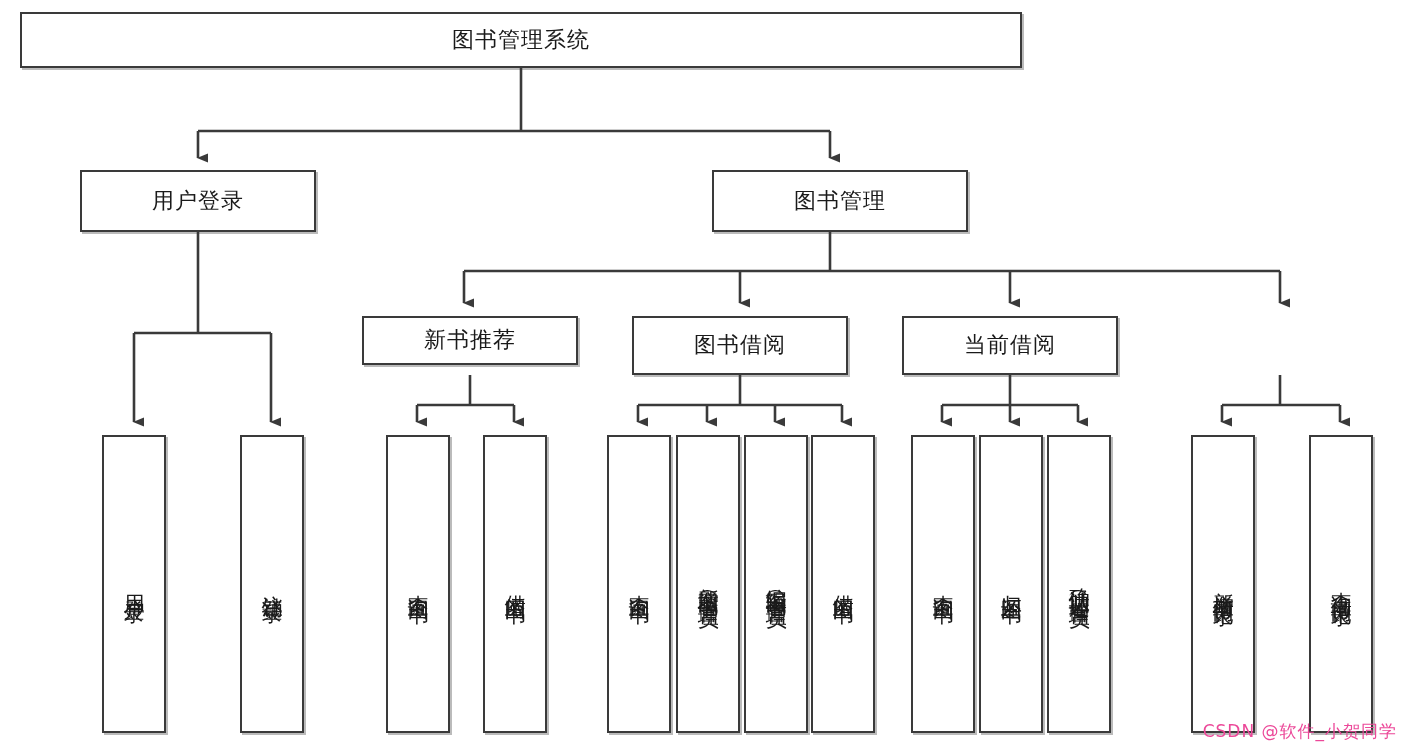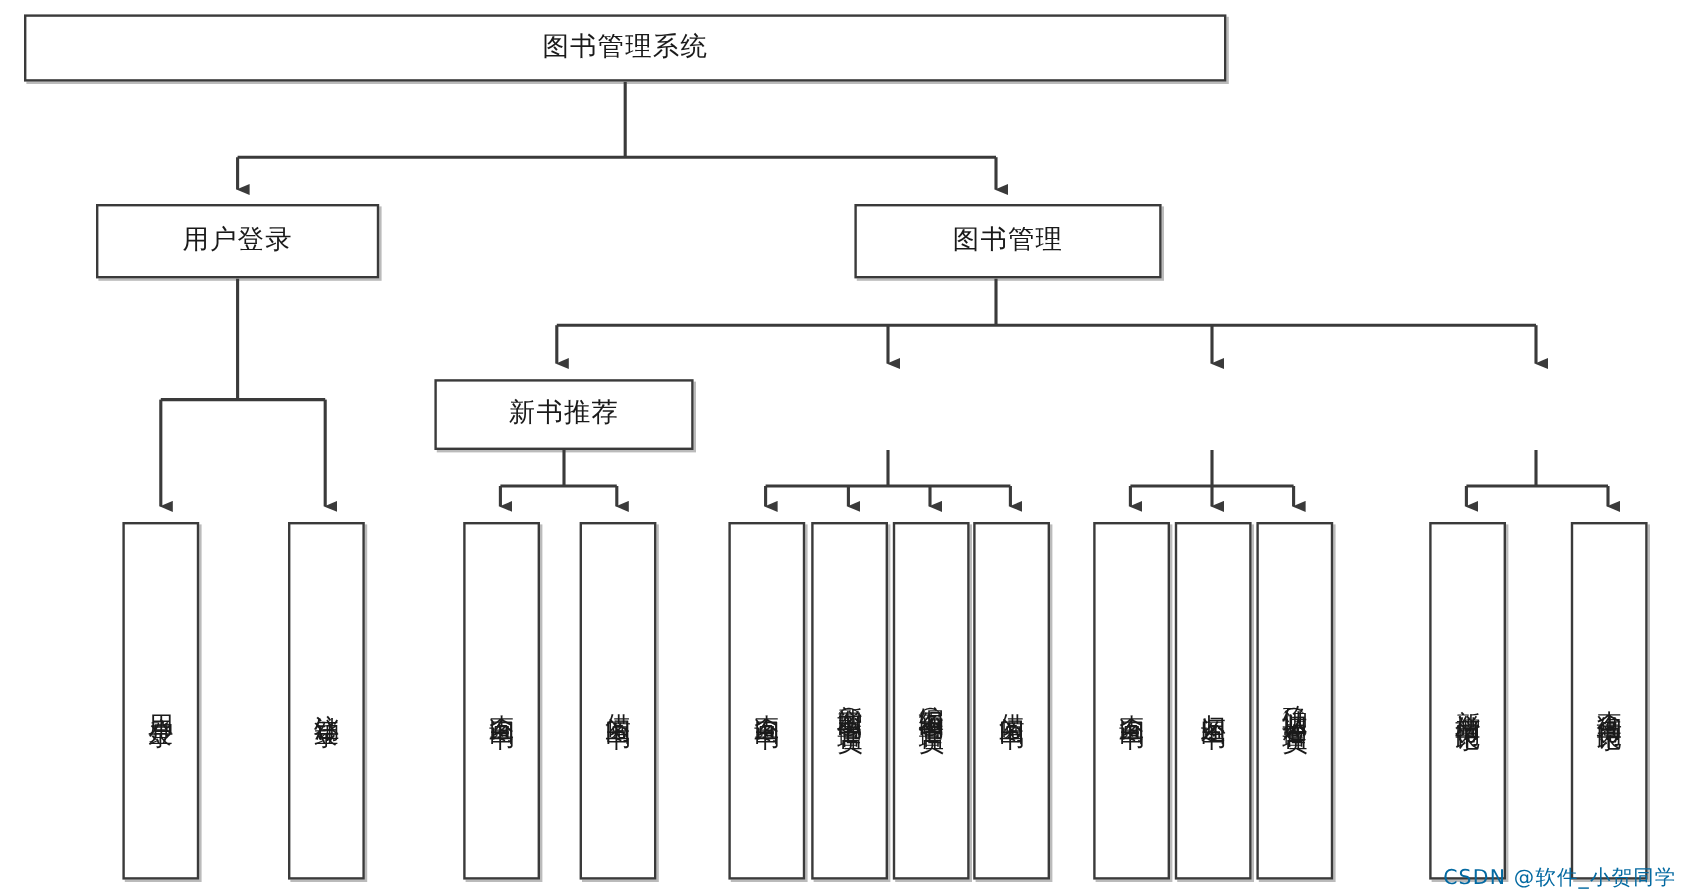--- a/index.html
+++ b/index.html
@@ -58,21 +58,21 @@
     writing-mode: vertical-rl;
     text-orientation: upright;
     display: block;
     max-height: 100%;
   }
   #watermark {
     position: absolute;
     right: 8px;
     bottom: 4px;
     font-size: 17px;
-    color: #0369a1;
+    color: #ec4899;
     letter-spacing: 1px;
     white-space: nowrap;
     z-index: 5;
   }
 </style>
 </head>
 <body>
 
 <div id="canvas">
 
@@ -124,21 +124,23 @@
       <path d="M1222,405 L1222,422" marker-end="url(#arr)"></path>
       <path d="M1340,405 L1340,422" marker-end="url(#arr)"></path>
     </g>
   </svg>
 
   <div class="node horiz" style="left:20px; top:12px; width:1002px; height:56px;">图书管理系统</div>
 
   <div class="node horiz" style="left:80px; top:170px; width:236px; height:62px;">用户登录</div>
   <div class="node horiz" style="left:712px; top:170px; width:256px; height:62px;">图书管理</div>
 
-  <div class="node horiz" style="left:362px; top:316px; width:216px; height:59px;">新书推荐</div>
+  <div class="node horiz" style="left:362px; top:316px; width:216px; height:49px;">新书推荐</div>
+  <div class="node horiz" style="left:632px; top:316px; width:216px; height:59px;">图书借阅</div>
+  <div class="node horiz" style="left:902px; top:316px; width:216px; height:59px;">当前借阅</div>
 
   <div class="node vert" style="left:102px; top:435px; width:64px; height:298px;">
     <span class="vlabel">用户登录</span>
   </div>
   <div class="node vert" style="left:240px; top:435px; width:64px; height:298px;">
     <span class="vlabel">注销登录</span>
   </div>
 
   <div class="node vert" style="left:386px; top:435px; width:64px; height:298px;">
     <span class="vlabel">查询图书</span>

